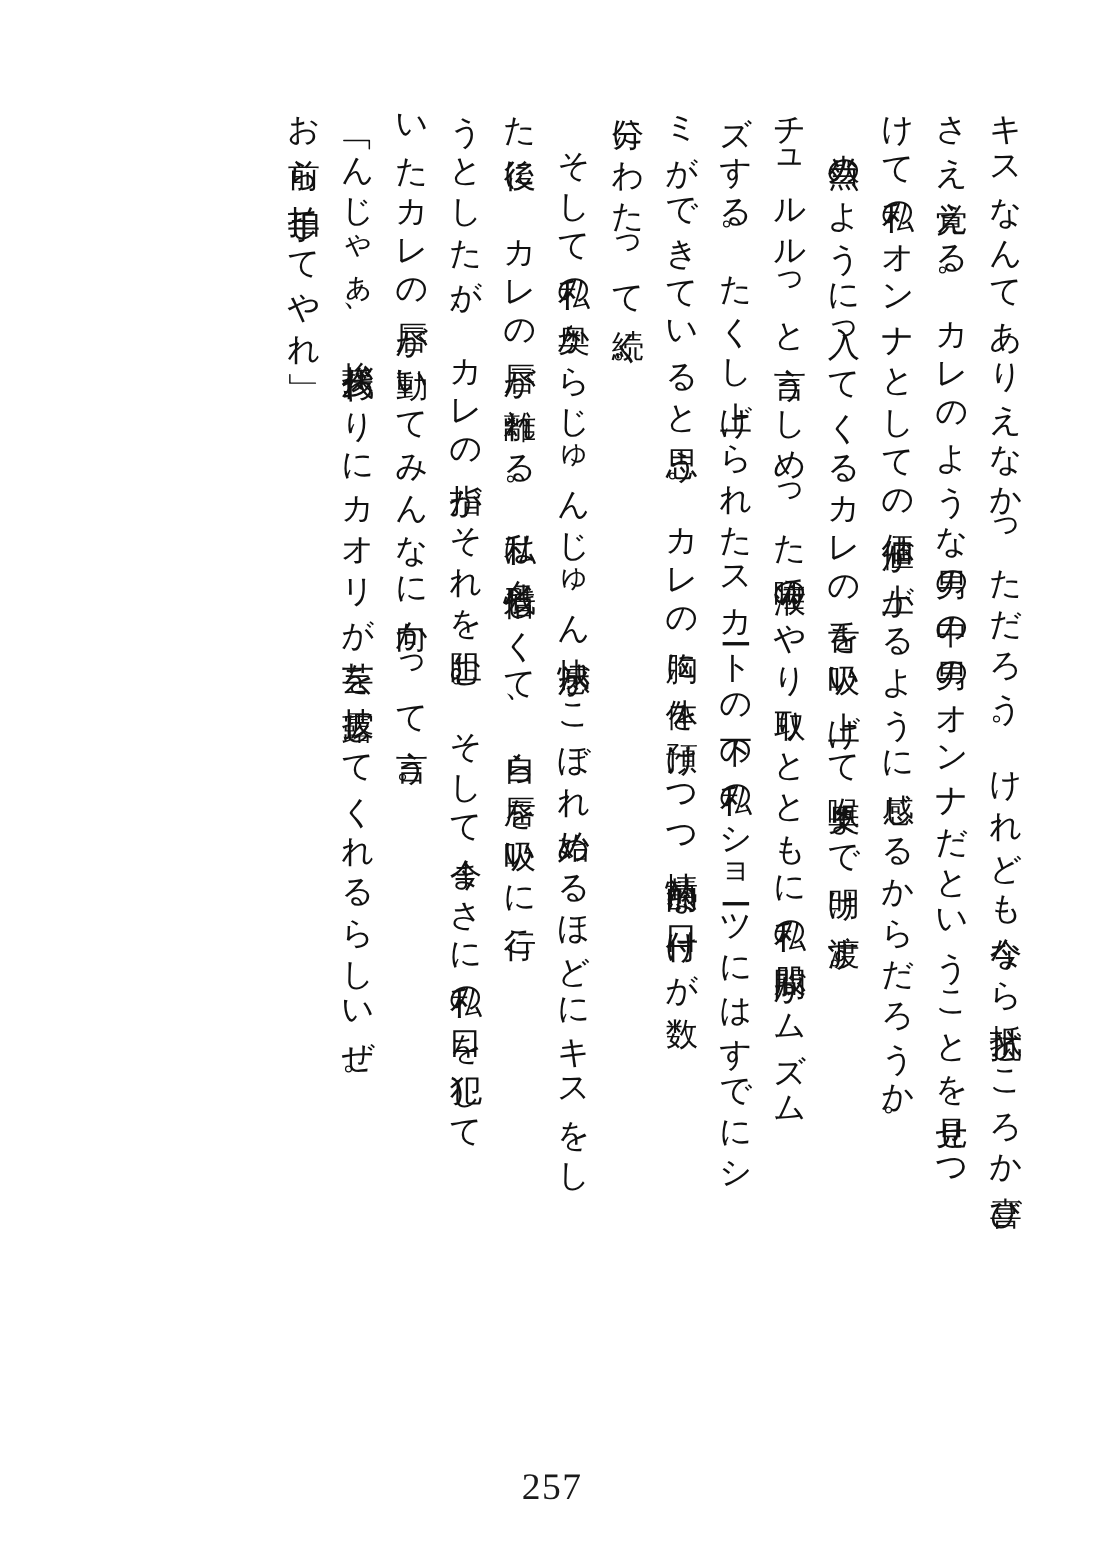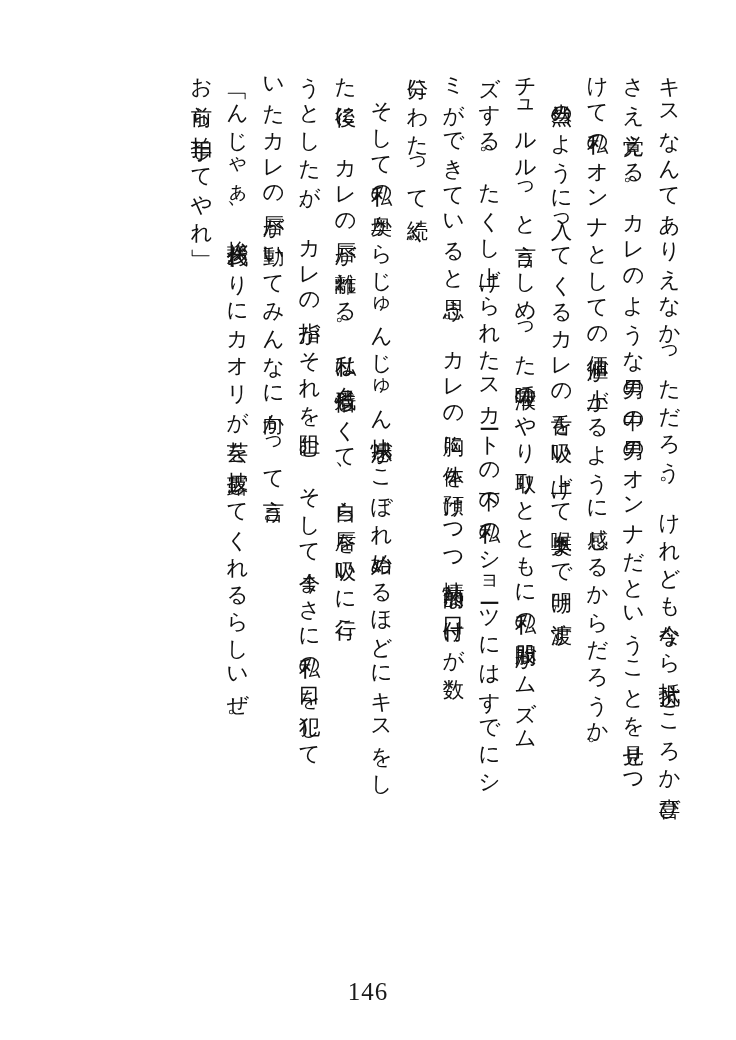--- a/index.html
+++ b/index.html
@@ -76,14 +76,14 @@
     <div class="vline">ズする。たくし上げられたスカートの下の私のショーツにはすでにシ</div>
     <div class="vline">ミができていると思う。カレの胸に体を預けつつ情熱的な口付けが数</div>
     <div class="vline">分にわたって続く。</div>
     <div class="vline indent">そして私の奥からじゅんじゅん快感がこぼれ始めるほどにキスをし</div>
     <div class="vline">た後に、カレの唇が離れる。私は名残惜しくて、自ら唇を吸いに行こ</div>
     <div class="vline">うとしたが、カレの指がそれを阻む。そして今まさに私の口を犯して</div>
     <div class="vline">いたカレの唇が動いてみんなに向かって言う。</div>
     <div class="vline indent">「んじゃぁ、挨拶代わりにカオリが芸を披露してくれるらしいぜ。</div>
     <div class="vline">お前ら拍手してやれ」</div>
   </div>
-  <div class="page-number">146</div>
+  <div class="page-number">257</div>
 </div>
 
 </body></html>

